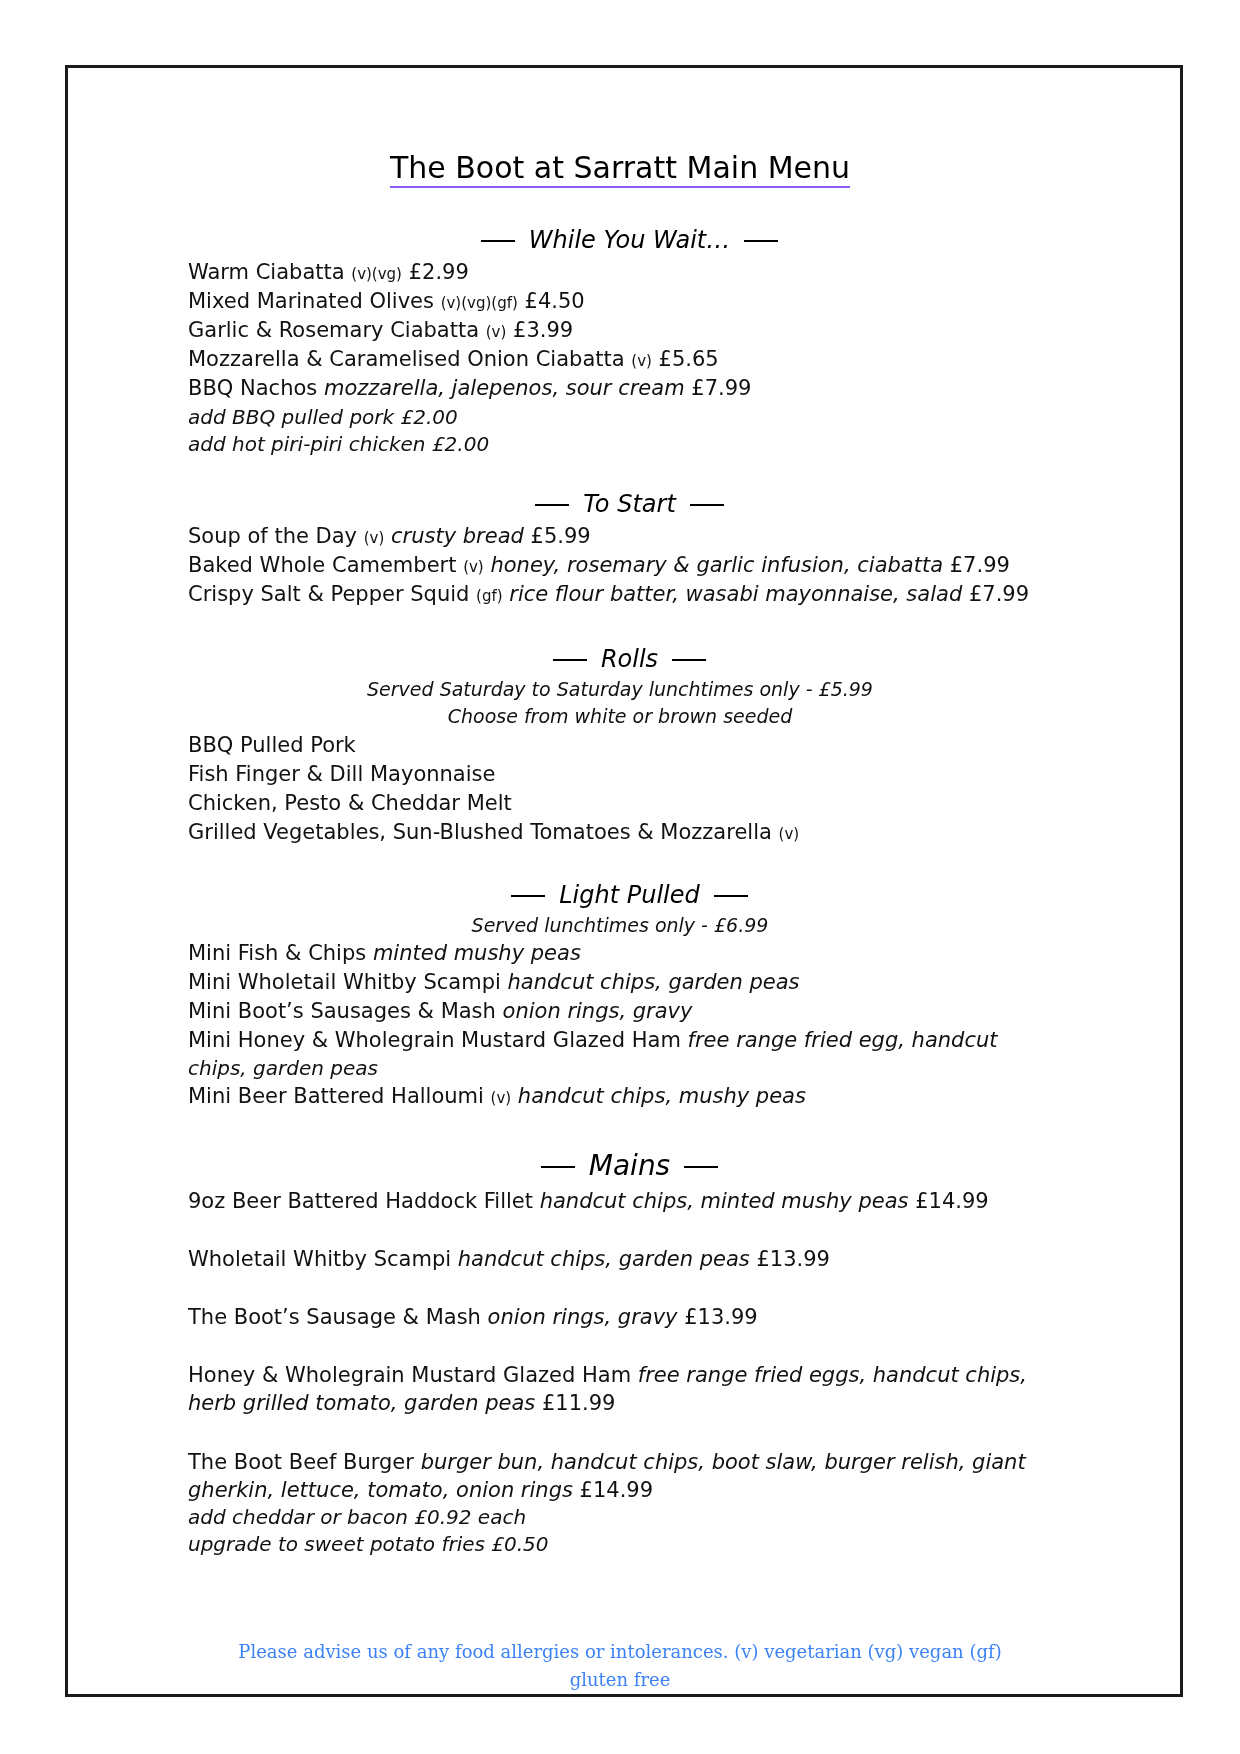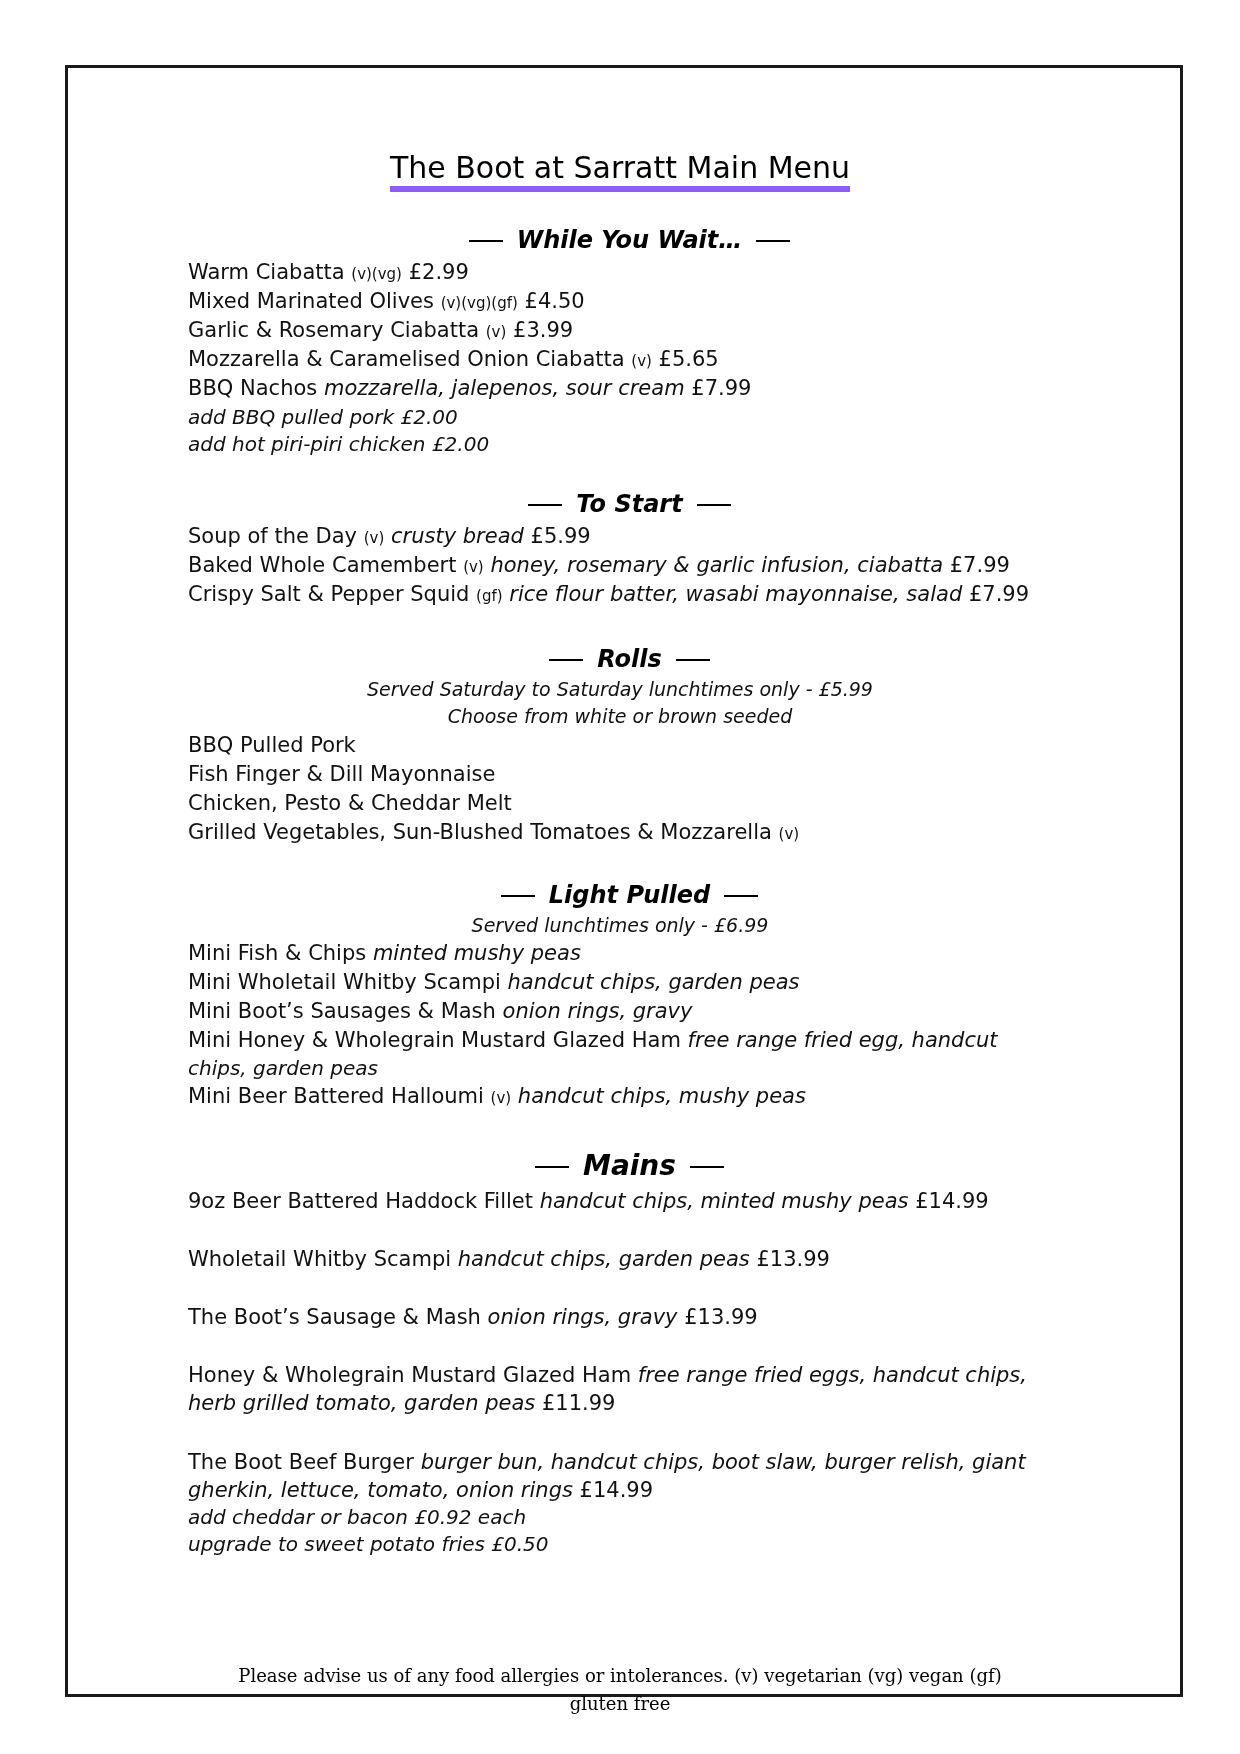--- a/index.html
+++ b/index.html
@@ -2,35 +2,35 @@
 <html><head>
 <meta charset="utf-8">
 <style>
   html, body { margin: 0; padding: 0; background: #ffffff; }
   body { width: 1240px; height: 1754px; position: relative; overflow: hidden;
          font-family: "DejaVu Sans", sans-serif; color: #111111; }
   .frame { position: absolute; left: 65px; top: 65px; width: 1112px; height: 1626px;
            border: 3px solid #1a1a1a; box-sizing: content-box; }
   .title { position: absolute; left: 0; right: 0; top: 150px; text-align: center;
            font-family: "DejaVu Sans", sans-serif; font-size: 30px; color: #000; }
-  .title span { border-bottom: 6px solid #8b5cf6; padding-bottom: 1px; }
+  .title span { border-bottom: 2px solid #8b5cf6; padding-bottom: 1px; }
   .section-head { position: absolute; left: 0; right: 0; text-align: center;
-                  font-style: italic; font-weight: bold; font-size: 24px; color: #000;
+                  font-style: italic; font-weight: normal; font-size: 24px; color: #000;
                   font-family: "DejaVu Sans", sans-serif; padding-left: 19px; }
   .section-head.big { font-size: 28px; }
   .dash { display: inline-block; width: 34px; height: 2px; background: #000;
           vertical-align: middle; margin: 0 14px; }
   .sub { position: absolute; left: 0; right: 0; text-align: center; font-style: italic;
          font-size: 19px; color: #111; }
   .item { position: absolute; left: 188px; font-size: 21px; white-space: nowrap; color: #111; }
   .item .tag { font-size: 15px; margin-top: 15px; }
   .item .desc, .item.it { font-style: italic; }
   .item.ital { font-style: italic; font-size: 20px; }
   .footer { position: absolute; left: 0; right: 0; top: 1638px; text-align: center;
-            font-family: "DejaVu Serif", serif; font-size: 18px; line-height: 28px; color: #000000; margin-top: 24px; }
+            font-family: "DejaVu Serif", serif; font-size: 18px; line-height: 28px; color: #3b82f6; }
 </style>
 </head>
 <body>
 
 <div class="frame"></div>
 
 <div class="title"><span>The Boot at Sarratt Main Menu</span></div>
 
 <div class="section-head" style="top:226px"><span class="dash"></span><span>While You Wait…</span><span class="dash"></span></div>
 <div class="item" style="top:260px"><span>Warm Ciabatta</span> <span class="tag">(v)(vg)</span> <span>£2.99</span></div>

